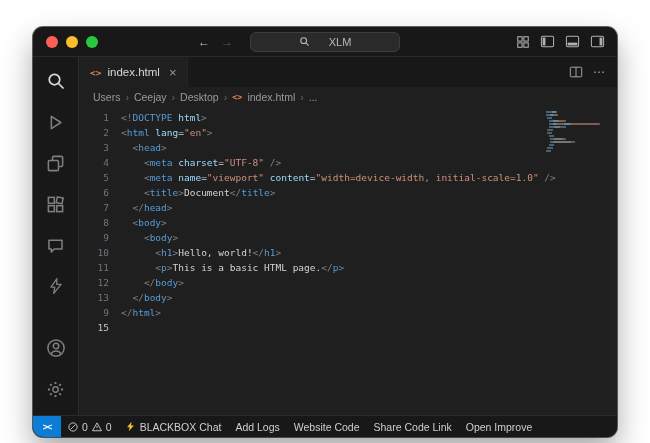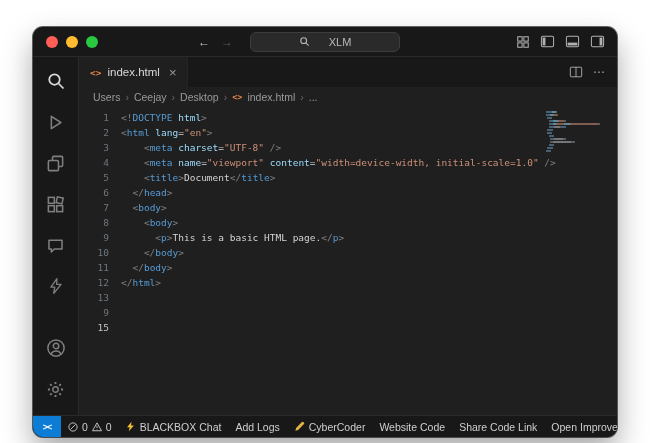--- a/index.html
+++ b/index.html
@@ -224,26 +224,28 @@
             <div class="ln">10</div>
             <div class="ln">11</div>
             <div class="ln">12</div>
             <div class="ln">13</div>
             <div class="ln">9</div>
             <div class="ln active">15</div>
           </div>
         <div class="code-lines">
             <div class="cl"><span class="tk-p">&lt;!</span><span class="tk-t">DOCTYPE</span><span class="tk-a"> html</span><span class="tk-p">&gt;</span></div>
             <div class="cl"><span class="tk-p">&lt;</span><span class="tk-t">html</span><span class="tk-a"> lang</span><span class="tk-d">=</span><span class="tk-s">"en"</span><span class="tk-p">&gt;</span></div>
+            <div class="cl"><span class="tk-d">  </span><span class="tk-p">&lt;</span><span class="tk-t">head</span><span class="tk-p">&gt;</span></div>
             <div class="cl"><span class="tk-d">    </span><span class="tk-p">&lt;</span><span class="tk-t">meta</span><span class="tk-a"> charset</span><span class="tk-d">=</span><span class="tk-s">"UTF-8"</span><span class="tk-p"> /&gt;</span></div>
             <div class="cl"><span class="tk-d">    </span><span class="tk-p">&lt;</span><span class="tk-t">meta</span><span class="tk-a"> name</span><span class="tk-d">=</span><span class="tk-s">"viewport"</span><span class="tk-a"> content</span><span class="tk-d">=</span><span class="tk-s">"width=device-width, initial-scale=1.0"</span><span class="tk-p"> /&gt;</span></div>
             <div class="cl"><span class="tk-d">    </span><span class="tk-p">&lt;</span><span class="tk-t">title</span><span class="tk-p">&gt;</span><span class="tk-d">Document</span><span class="tk-p">&lt;/</span><span class="tk-t">title</span><span class="tk-p">&gt;</span></div>
             <div class="cl"><span class="tk-d">  </span><span class="tk-p">&lt;/</span><span class="tk-t">head</span><span class="tk-p">&gt;</span></div>
             <div class="cl"><span class="tk-d">  </span><span class="tk-p">&lt;</span><span class="tk-t">body</span><span class="tk-p">&gt;</span></div>
             <div class="cl"><span class="tk-d">    </span><span class="tk-p">&lt;</span><span class="tk-t">body</span><span class="tk-p">&gt;</span></div>
+            <div class="cl"><span class="tk-d">      </span><span class="tk-p">&lt;</span><span class="tk-t">h1</span><span class="tk-p">&gt;</span><span class="tk-d">Hello, world!</span><span class="tk-p">&lt;/</span><span class="tk-t">h1</span><span class="tk-p">&gt;</span></div>
             <div class="cl"><span class="tk-d">      </span><span class="tk-p">&lt;</span><span class="tk-t">p</span><span class="tk-p">&gt;</span><span class="tk-d">This is a basic HTML page.</span><span class="tk-p">&lt;/</span><span class="tk-t">p</span><span class="tk-p">&gt;</span></div>
             <div class="cl"><span class="tk-d">    </span><span class="tk-p">&lt;/</span><span class="tk-t">body</span><span class="tk-p">&gt;</span></div>
             <div class="cl"><span class="tk-d">  </span><span class="tk-p">&lt;/</span><span class="tk-t">body</span><span class="tk-p">&gt;</span></div>
             <div class="cl"><span class="tk-p">&lt;/</span><span class="tk-t">html</span><span class="tk-p">&gt;</span></div>
             <div class="cl"></div>
           </div>
         <div class="minimap">
             <div class="mm-line">
               <span class="mm tk-p" style="width: 1.4px;"></span>
               <span class="mm tk-t" style="width: 4.9px;"></span>
@@ -383,28 +385,20 @@
             <svg viewBox="0 0 16 16" width="11" height="11">
               <path d="M9.5 1 L3 9 h3.8 L5.5 15 L13 6.5 H8.8 Z" fill="#f2c12e"></path>
             </svg>
           </span>
           <span>BLACKBOX Chat</span>
         </div>
         <div class="sb-item">
           <span>Add Logs</span>
         </div>
         <div class="sb-item">
-          <span class="sb-ic">
-            <svg viewBox="0 0 16 16" width="11" height="11">
-              <path d="M2 14 l1-4 8.5-8.5 a1.4 1.4 0 0 1 2 0 l1 1 a1.4 1.4 0 0 1 0 2 L6 13 Z" fill="#e3b341"></path>
-            </svg>
-          </span>
-          <span>CyberCoder</span>
-        </div>
-        <div class="sb-item">
           <span>Website Code</span>
         </div>
         <div class="sb-item">
           <span>Share Code Link</span>
         </div>
         <div class="sb-item">
           <span>Open Improve</span>
         </div>
       </div>
 

